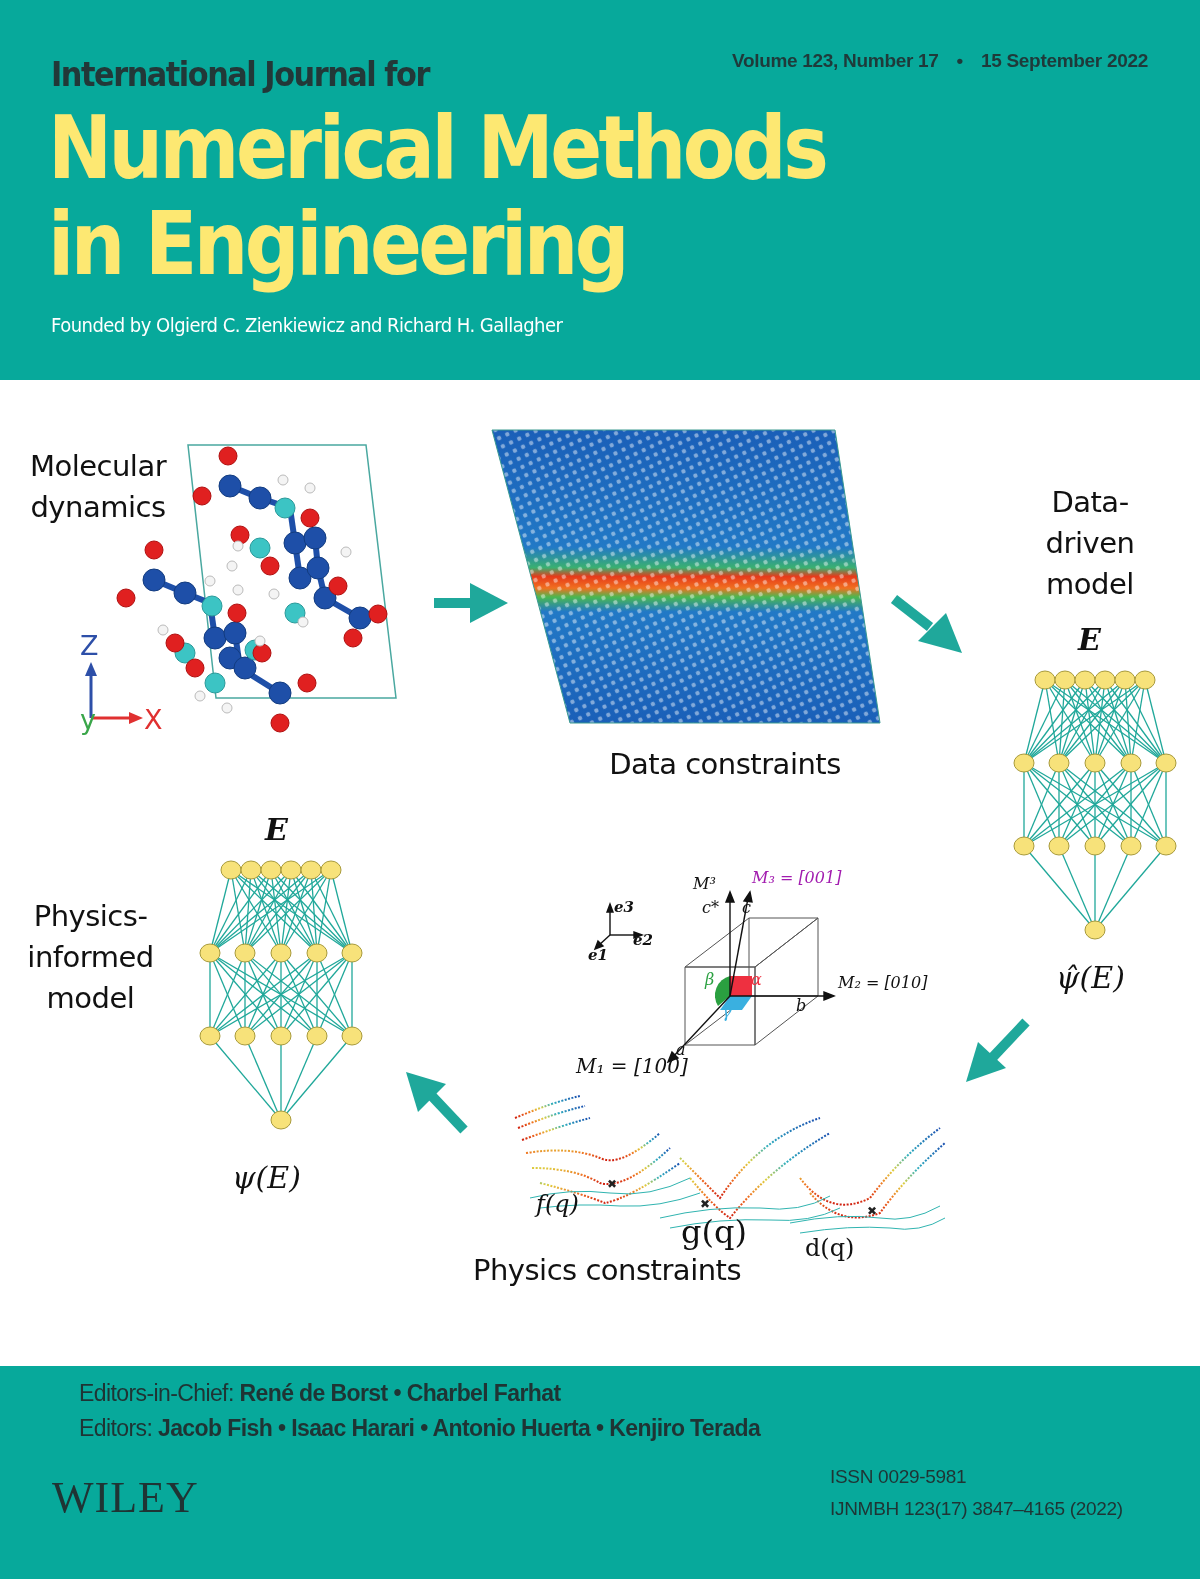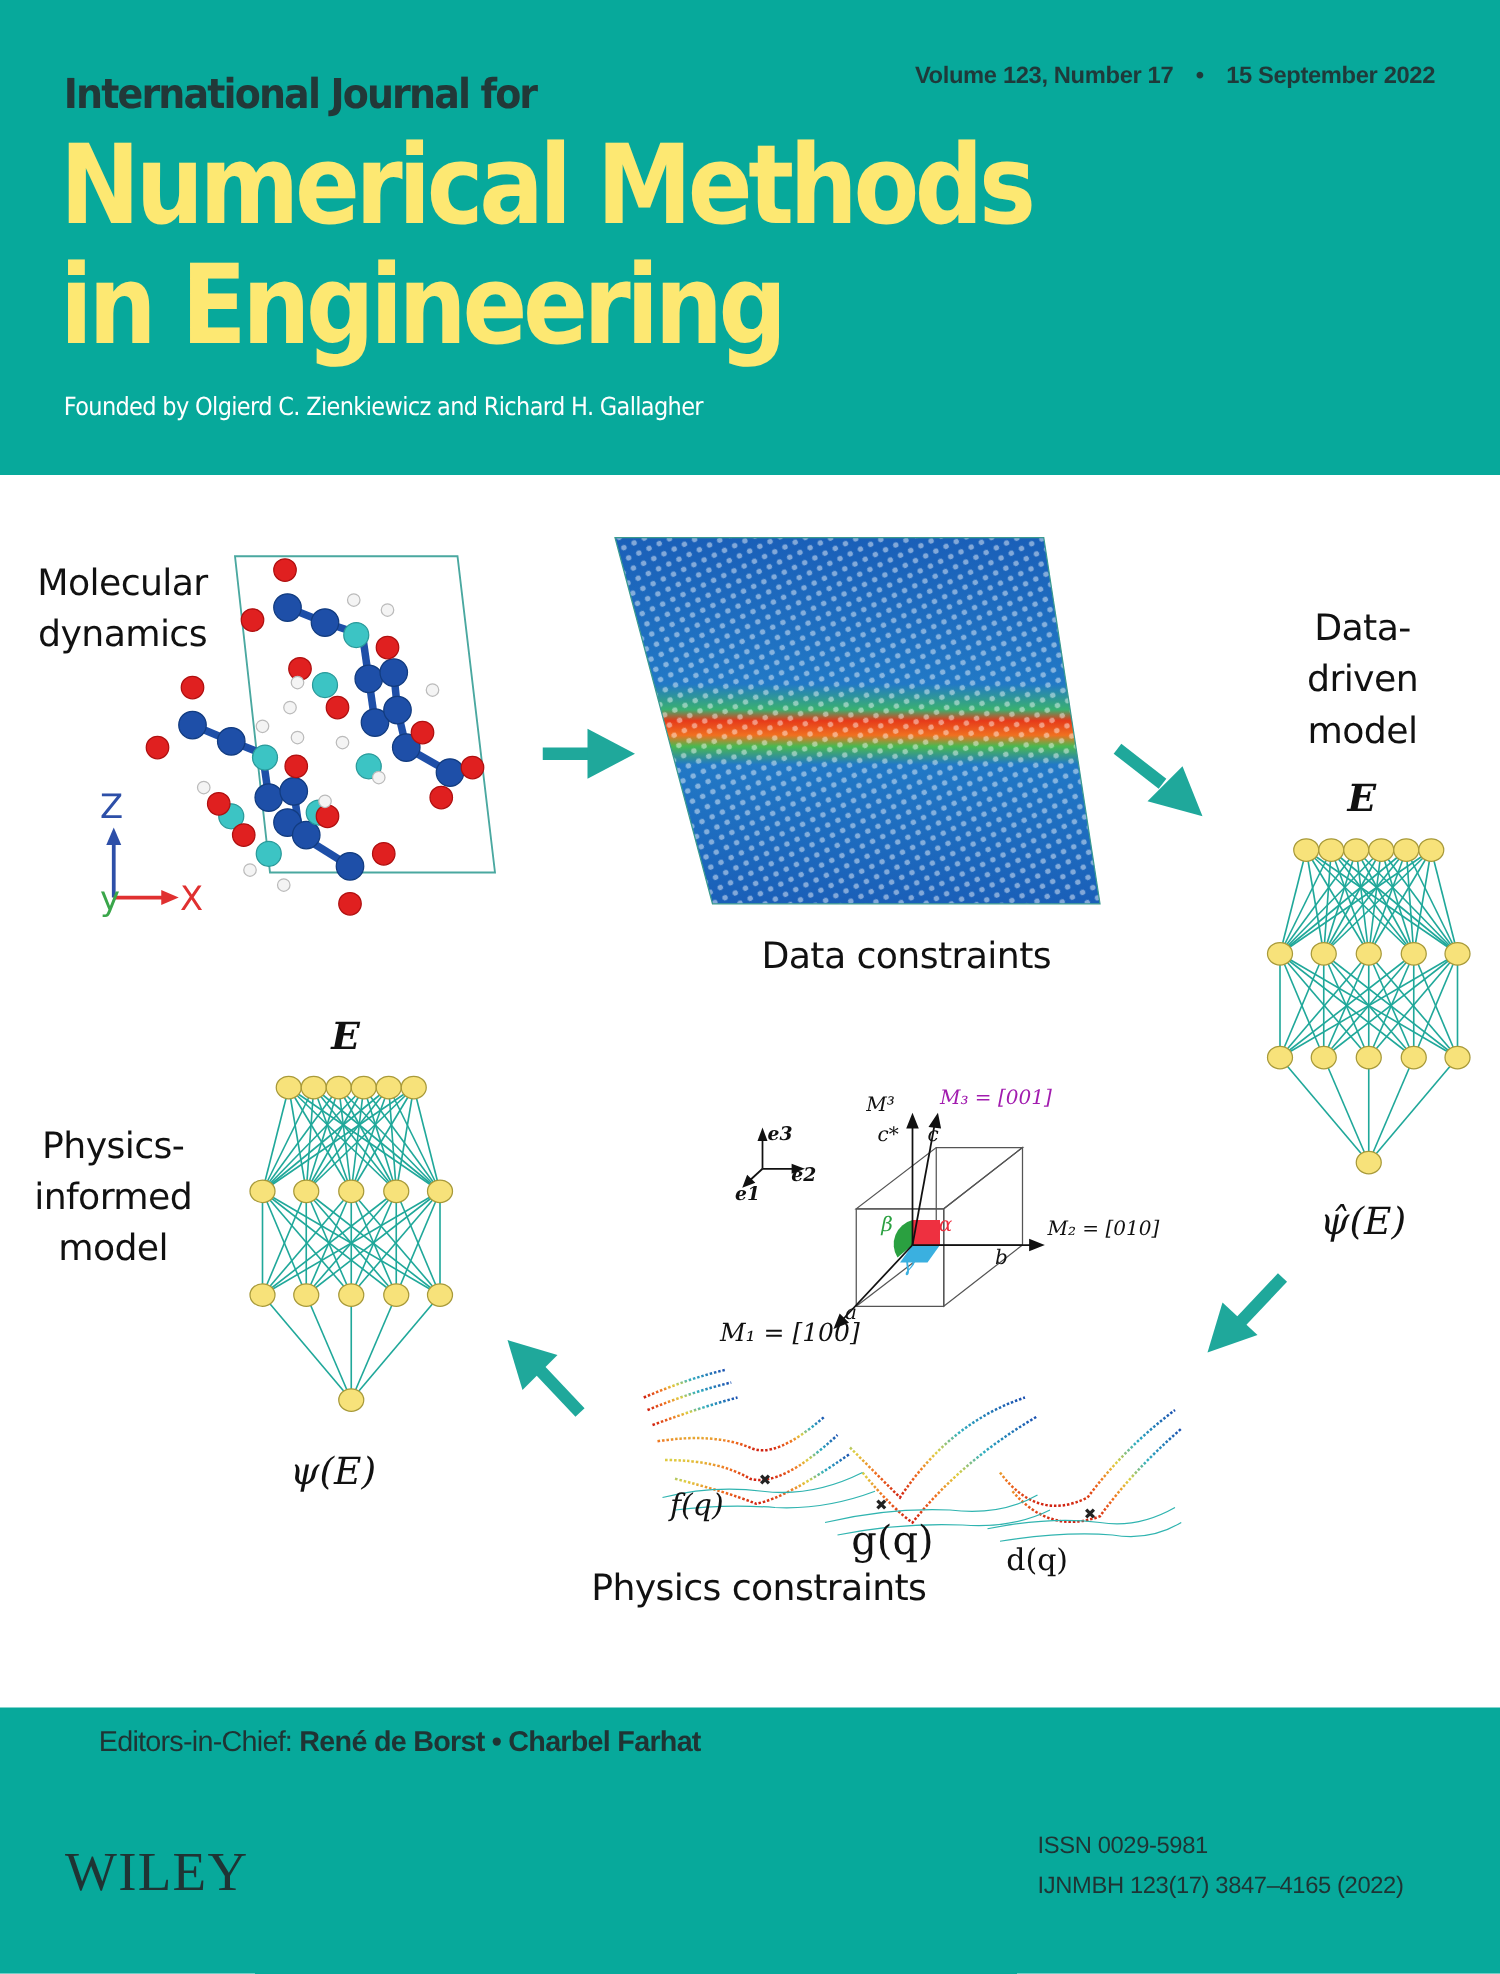--- a/index.html
+++ b/index.html
@@ -482,16 +482,20 @@
     </g>
   </svg>
   <div class="math" style="left:232px; top:792px; font-style:italic;">ψ(E)</div>
 </div>
 
 <div class="footer">
   <div class="editors" style="top:14px;">
     <span class="role">Editors-in-Chief:</span>
     <b>René de Borst • Charbel Farhat</b>
   </div>
+  <div class="editors" style="top:49px;">
+    <span class="role">Editors:</span>
+    <b>Jacob Fish • Isaac Harari • Antonio Huerta • Kenjiro Terada</b>
+  </div>
   <div class="wiley">WILEY</div>
   <div class="issn" style="top:100px;">ISSN 0029-5981</div>
   <div class="issn" style="top:132px;">IJNMBH 123(17) 3847–4165 (2022)</div>
 </div>
 
 </body></html>

